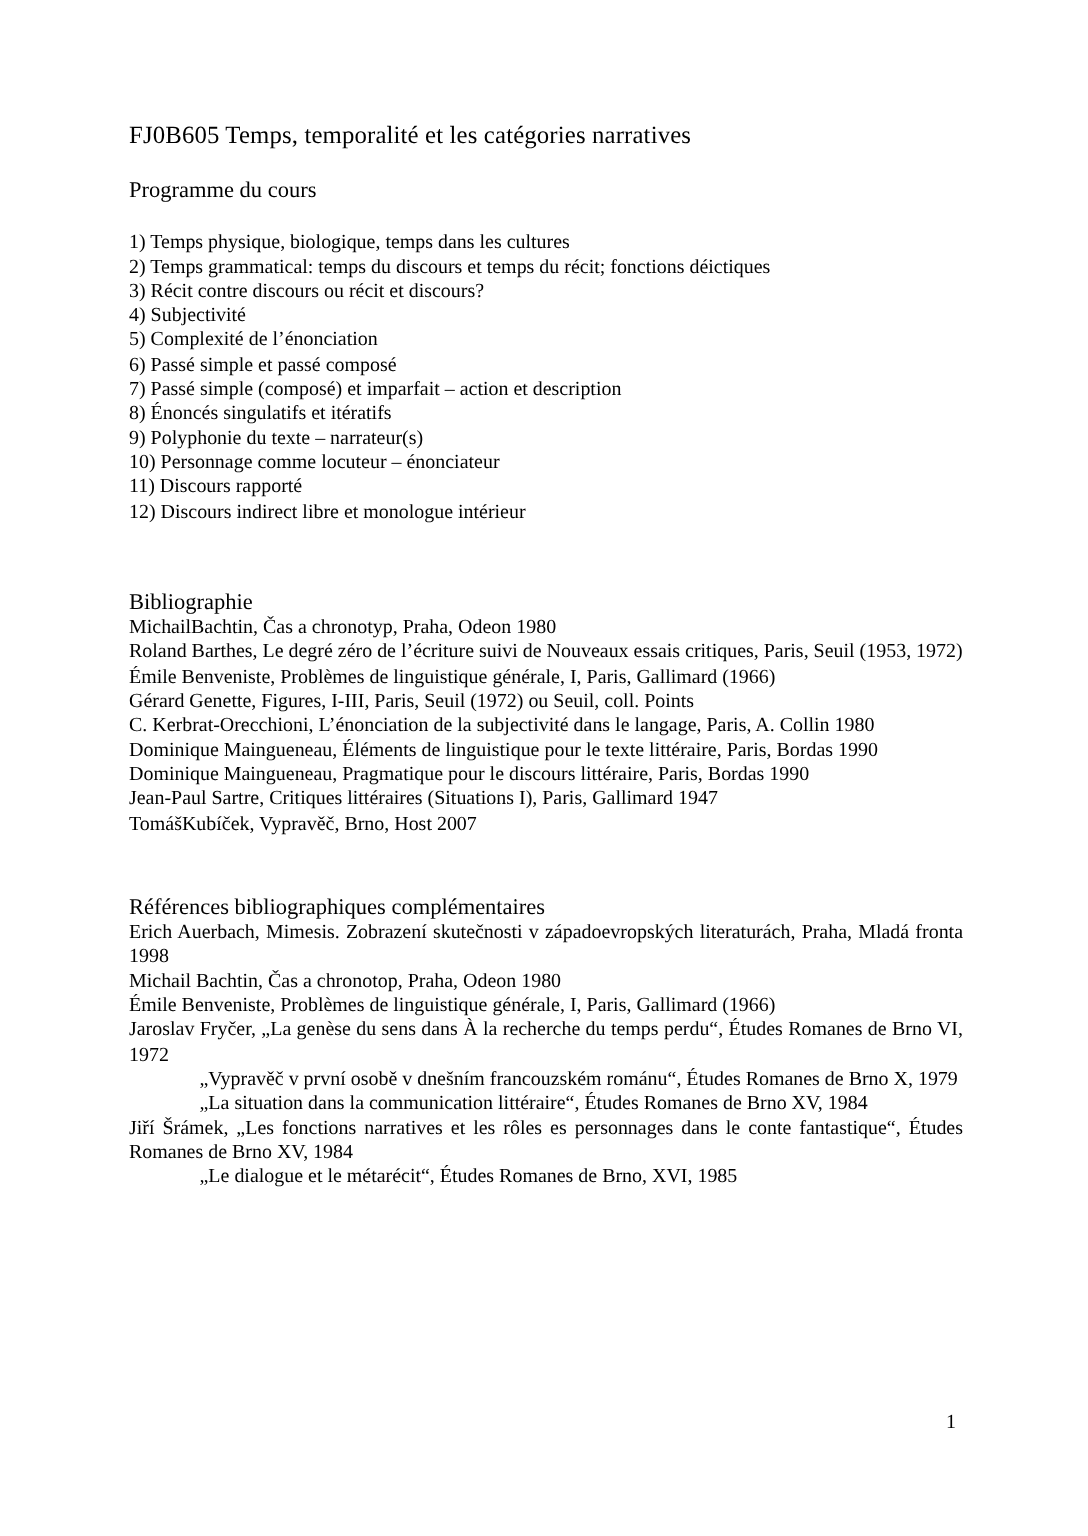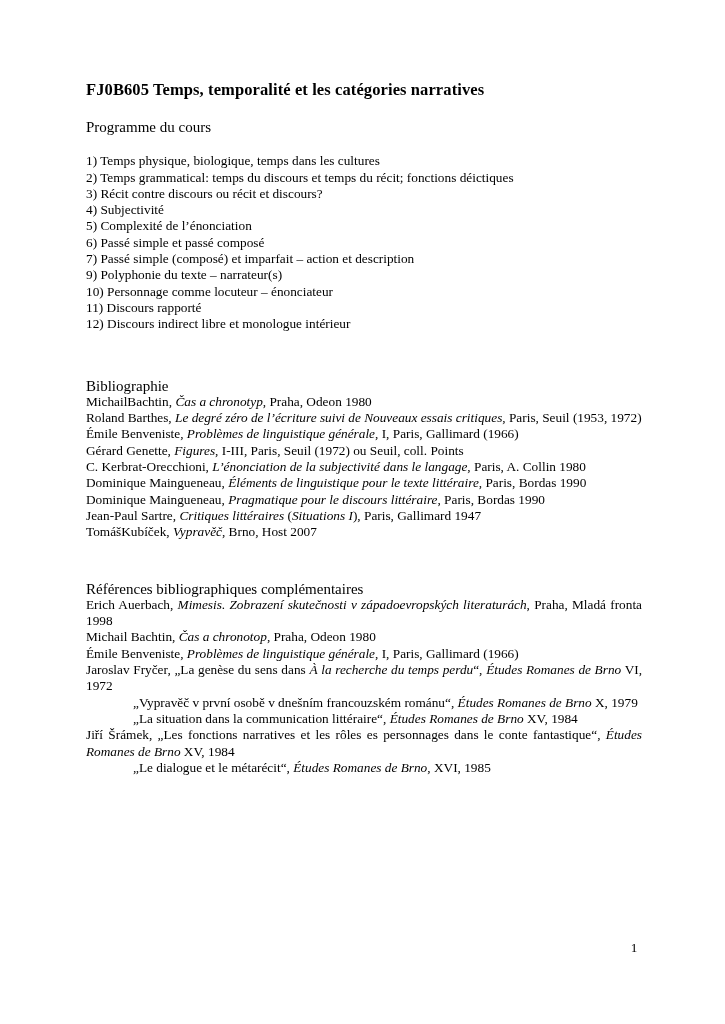--- a/index.html
+++ b/index.html
@@ -21,21 +21,21 @@
     overflow: hidden;
   }
   .content {
     position: absolute;
     left: 86px;
     top: 80px;
     width: 556px;
   }
   .doc-title {
     font-size: 16.5px;
-    font-weight: bold;
+    font-weight: normal;
     line-height: 19px;
     margin: 0;
     letter-spacing: 0.1px;
   }
   .section-head {
     font-size: 15px;
     font-weight: normal;
     line-height: 16.3px;
     margin: 0;
   }
@@ -47,21 +47,20 @@
     text-justify: inter-word;
   }
   .body-line.indented {
     text-indent: 47px;
   }
   .spacer-title { height: 20px; }
   .spacer-prog  { height: 18px; }
   .spacer-bib   { height: 45px; }
   .spacer-refs  { height: 40px; }
   em, .it {
-    font-style: italic;
   }
   .page-number {
     position: absolute;
     left: 0;
     top: 940px;
     width: 725px;
     text-align: center;
     font-size: 13.3px;
     line-height: 16px;
     padding-left: 543px;
@@ -83,20 +82,21 @@
     <div class="spacer-prog"></div>
 
     <div id="programme-list">
         <div class="body-line">1) Temps physique, biologique, temps dans les cultures</div>
         <div class="body-line">2) Temps grammatical: temps du discours et temps du récit; fonctions déictiques</div>
         <div class="body-line">3) Récit contre discours ou récit et discours?</div>
         <div class="body-line">4) Subjectivité</div>
         <div class="body-line">5) Complexité de l’énonciation</div>
         <div class="body-line">6) Passé simple et passé composé</div>
         <div class="body-line">7) Passé simple (composé) et imparfait – action et description</div>
+        <div class="body-line">8) Énoncés singulatifs et itératifs</div>
         <div class="body-line">9) Polyphonie du texte – narrateur(s)</div>
         <div class="body-line">10) Personnage comme locuteur – énonciateur</div>
         <div class="body-line">11) Discours rapporté</div>
         <div class="body-line">12) Discours indirect libre et monologue intérieur</div>
       </div>
 
     <div class="spacer-bib"></div>
 
     <div class="section-head">Bibliographie</div>
 

